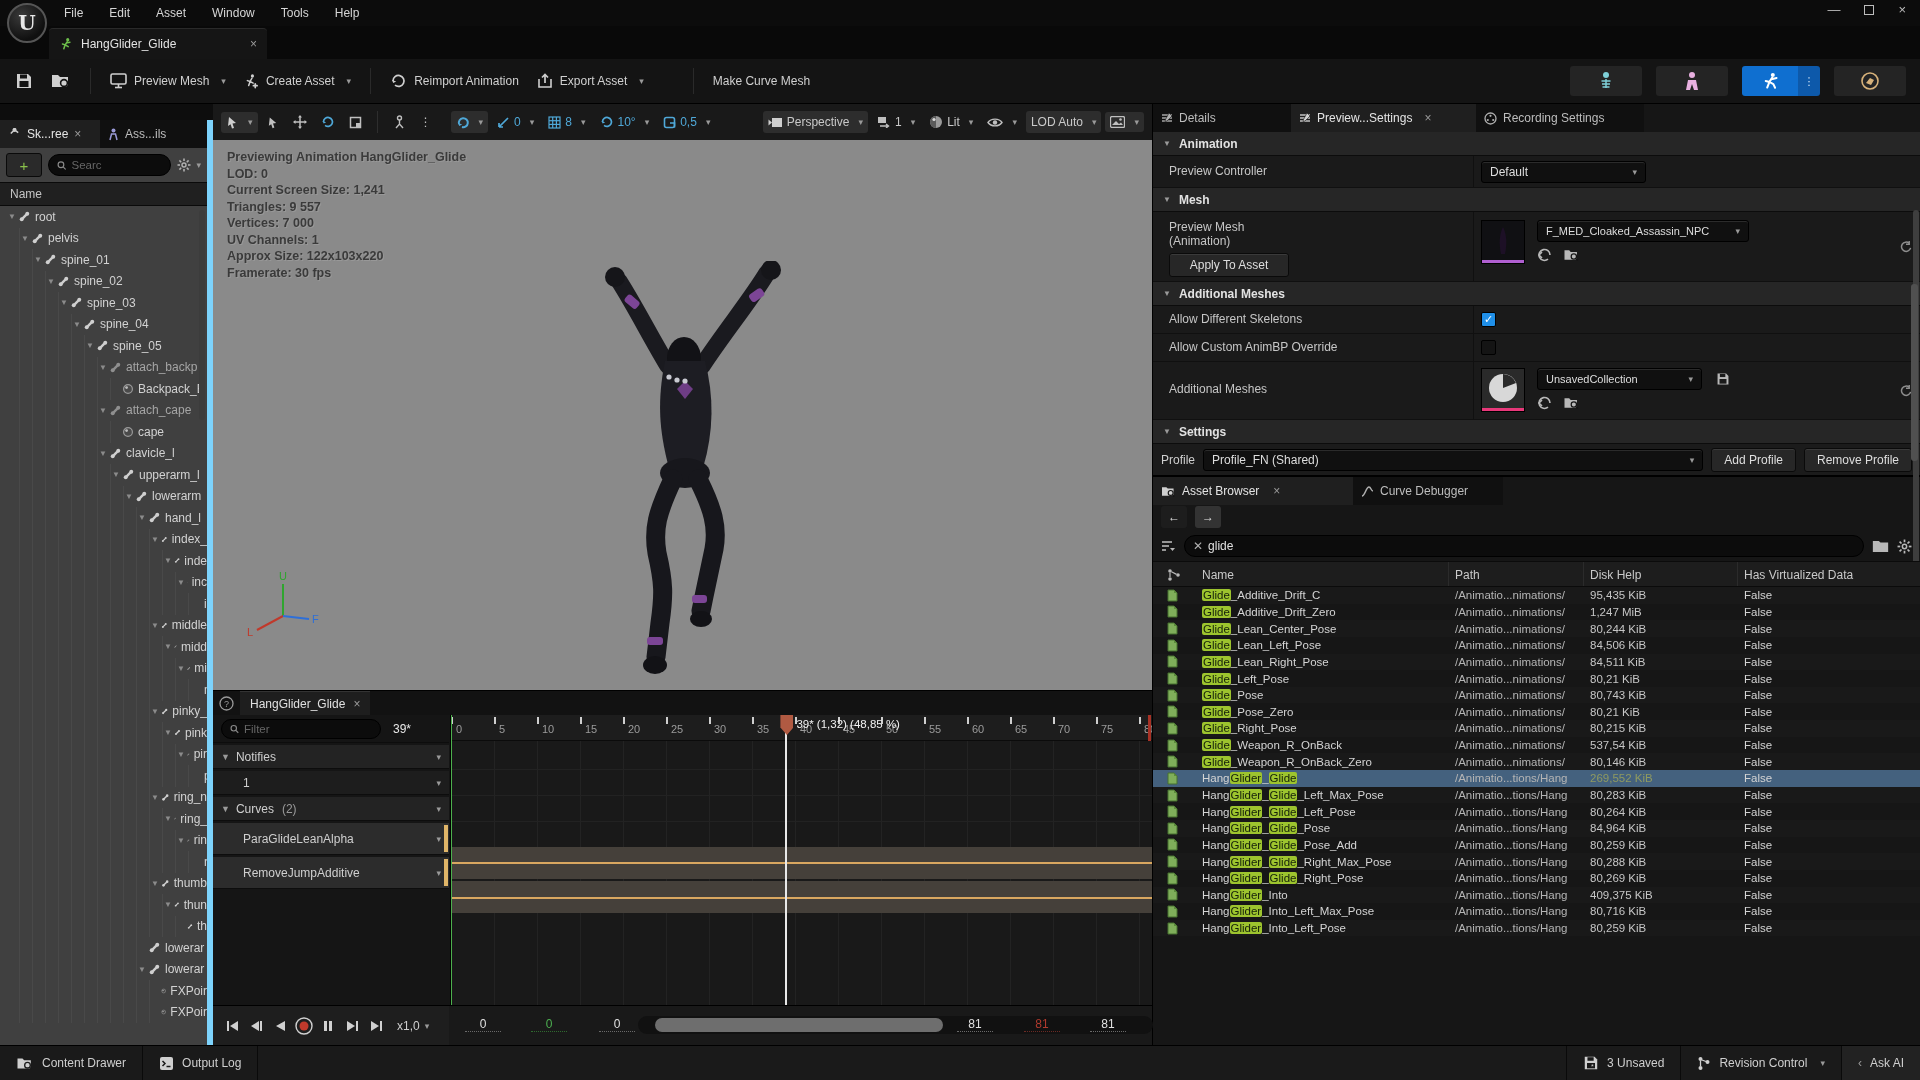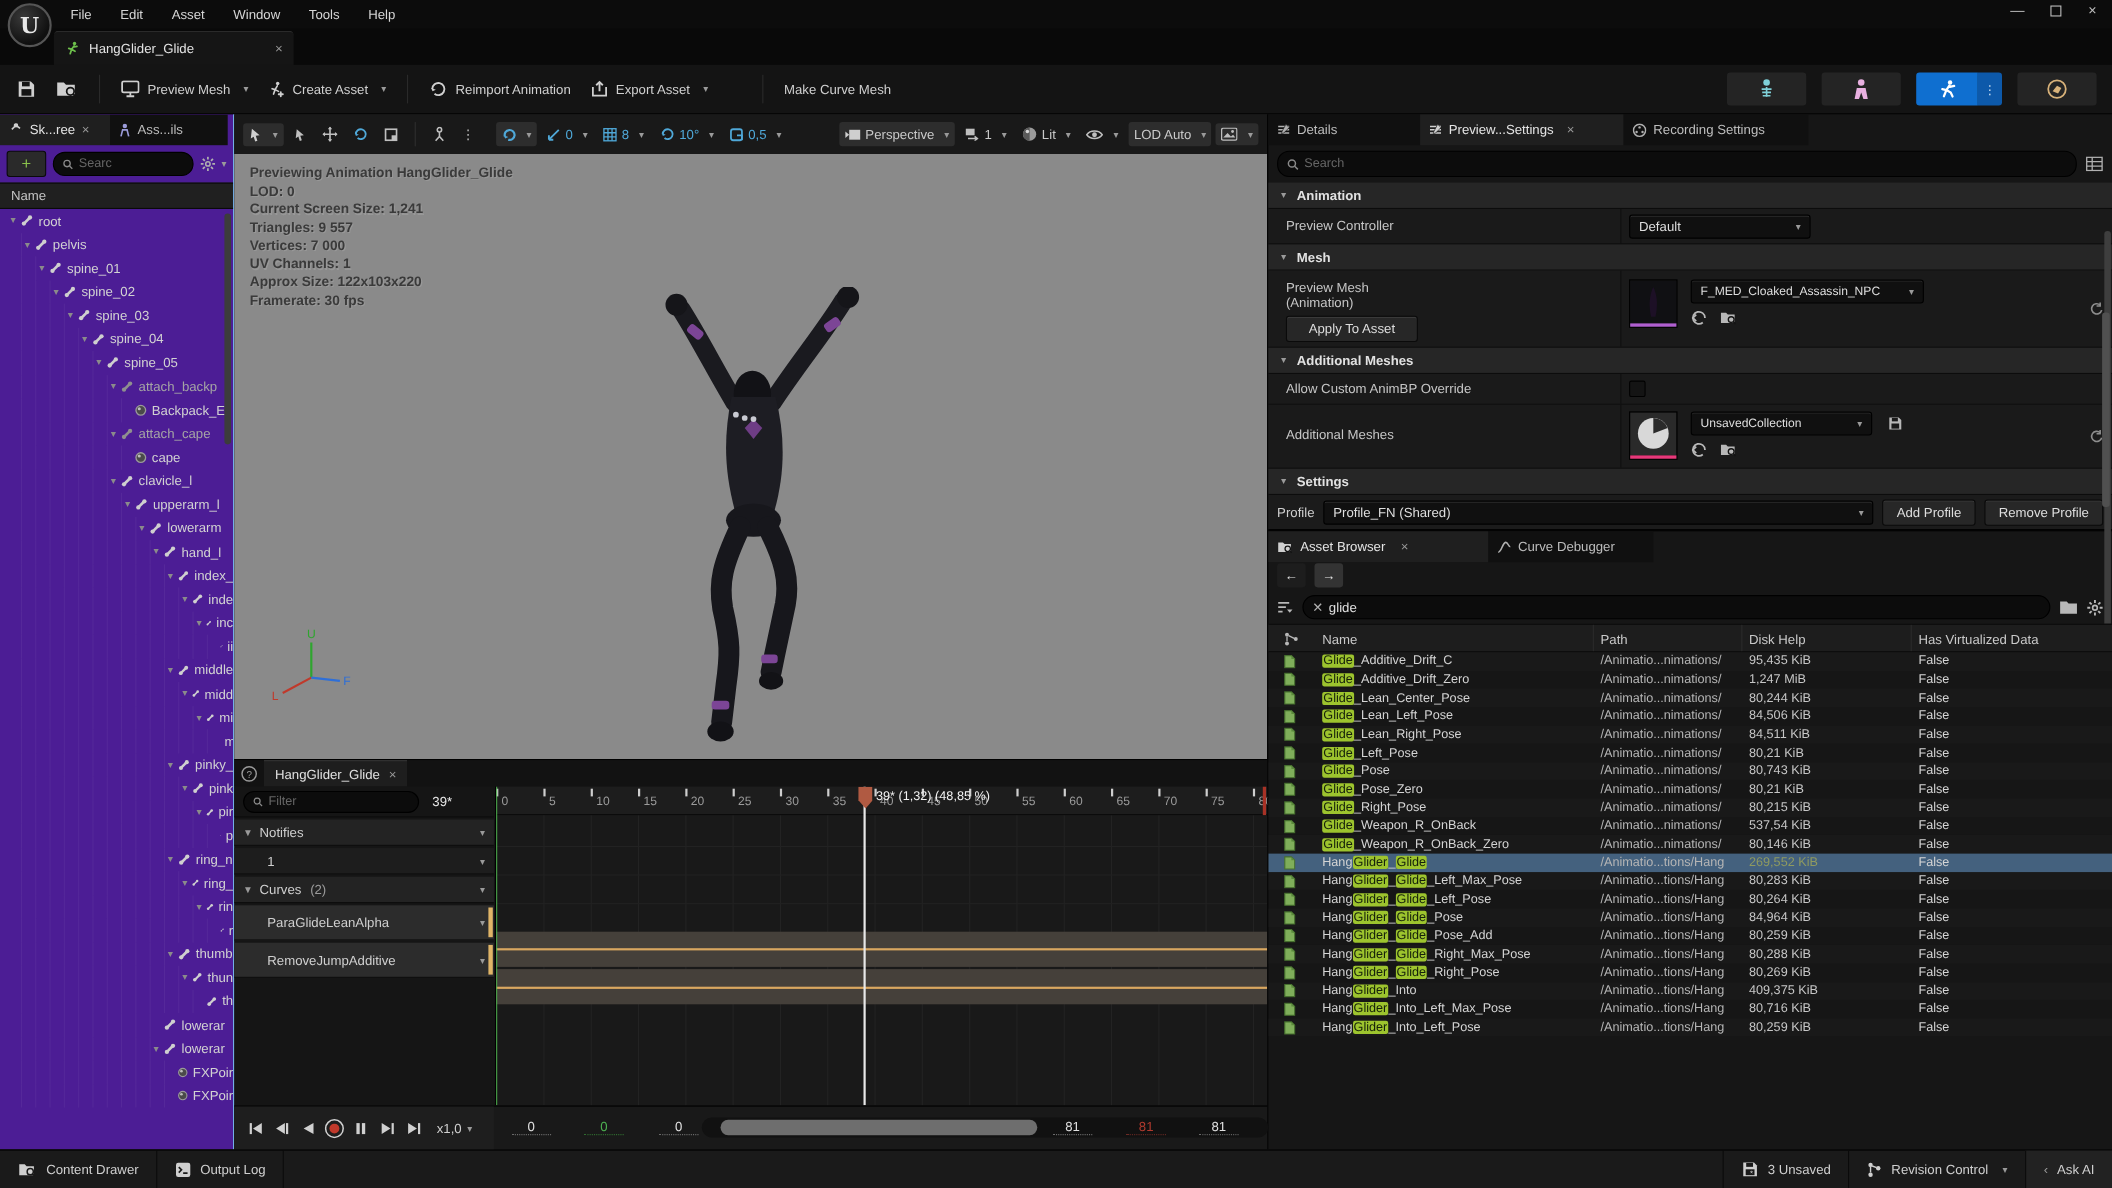--- a/index.html
+++ b/index.html
@@ -28,21 +28,21 @@
 
   #toolbar { position:absolute; left:0; top:59px; width:1920px; height:45px; background:#141414; border-bottom:1px solid #000;
              display:flex; align-items:center; }
   .tbtn { display:flex; align-items:center; gap:7px; color:#d0d0d0; padding:6px 9px; border-radius:3px; white-space:nowrap; }
   .tsep { width:1px; height:26px; background:#2a2a2a; margin:0 10px; }
   .mode-btn { width:72px; height:30px; border-radius:3px; background:#242424; display:flex; align-items:center; justify-content:center; }
   .mode-btn.active { background:#0f6fd0; border-radius:3px 0 0 3px; width:56px; }
   #mode-dots { width:22px; height:30px; background:#0d59aa; border-radius:0 3px 3px 0; color:#cfe2f5; display:flex; align-items:center; justify-content:center; font-size:11px; letter-spacing:0; }
 
   
-  #skeleton-panel { position:absolute; left:0; top:104px; width:213px; height:941px; background:#4c1d95; border-right:1px solid #7dd3fc; overflow:hidden; }
+  #skeleton-panel { position:absolute; left:0; top:120px; width:213px; height:941px; background:#404040; border-right:6px solid #7dd3fc; overflow:hidden; }
   .ptab { height:28px; display:flex; align-items:center; gap:6px; padding:0 8px; color:#bdbdbd; background:#101010; }
   .ptab.active { background:#1f1f1f; color:#e4e4e4; }
   #sk-tabs { display:flex; }
   #sk-tabs .ptab { flex:0 0 auto; }
   #sk-controls { height:34px; display:flex; align-items:center; gap:6px; padding:0 6px; }
   #add-btn { width:36px; height:24px; background:#2a2a2a; border:1px solid #0a0a0a; border-radius:3px; color:#8ac14b; font-size:15px; display:flex; align-items:center; justify-content:center; }
   .search { flex:1; height:22px; background:#0c0c0c; border:1px solid #000; border-radius:11px; display:flex; align-items:center; padding:0 8px; gap:5px; }
   .search input { background:transparent; border:0; outline:0; color:#d8d8d8; width:100%; font-family:"Liberation Sans",sans-serif; font-size:11.5px; }
   .search input::placeholder { color:#666; }
   #name-hdr { height:24px; background:#202020; border-top:1px solid #0a0a0a; border-bottom:1px solid #0a0a0a; display:flex; align-items:center; padding:0 10px; color:#c4c4c4; }
@@ -1269,37 +1269,20 @@
       <svg width="13" height="13" viewBox="0 0 13 13">
           <circle cx="6.5" cy="6.5" r="5.5" fill="none" stroke="#b0b0b0" stroke-width="1.3"></circle>
           <circle cx="6.5" cy="3.8" r="1.1" fill="#b0b0b0"></circle>
           <circle cx="3.8" cy="8" r="1.1" fill="#b0b0b0"></circle>
           <circle cx="9.2" cy="8" r="1.1" fill="#b0b0b0"></circle>
         </svg>
       <span>Recording Settings</span>
     </div>
   </div>
 
-  <div style="height:34px; display:flex; align-items:center; padding:0 8px; gap:8px;">
-    <div class="search" style="height:24px">
-      <svg width="11" height="11" viewBox="0 0 12 12">
-          <circle cx="5" cy="5" r="3.6" fill="none" stroke="#8a8a8a" stroke-width="1.5"></circle>
-          <line x1="7.8" y1="7.8" x2="11" y2="11" stroke="#8a8a8a" stroke-width="1.5"></line>
-        </svg>
-      <input placeholder="Search" style="">
-    </div>
-    <svg width="16" height="14" viewBox="0 0 16 14">
-        <g stroke="#b0b0b0" stroke-width="1.2" fill="none">
-          <rect x="1" y="1" width="14" height="12"></rect>
-          <line x1="6" y1="1" x2="6" y2="13"></line>
-          <line x1="1" y1="5" x2="15" y2="5"></line>
-          <line x1="1" y1="9" x2="15" y2="9"></line>
-        </g>
-      </svg>
-  </div>
 
   <div class="seccap">
       <span class="tri">▼</span>
       <span>Animation</span>
     </div>
   <div class="prow" style="height:32px">
     <div class="plabel">Preview Controller</div>
     <div class="vline"></div>
     <div class="pval" style="top:5px">
       <div class="drop" style="width:165px">
@@ -1351,20 +1334,27 @@
     <svg class="reset" width="13" height="13" viewBox="0 0 14 14">
         <path d="M11,3 a5,5 0 1 0 1.5,5" fill="none" stroke="#8d8d8d" stroke-width="1.6"></path>
         <path d="M11,0.5 v3.5 h-3.5" fill="none" stroke="#8d8d8d" stroke-width="1.6"></path>
       </svg>
   </div>
 
   <div class="seccap">
       <span class="tri">▼</span>
       <span>Additional Meshes</span>
     </div>
+  <div class="prow" style="height:28px">
+    <div class="plabel" style="padding-top:6px">Allow Different Skeletons</div>
+    <div class="vline"></div>
+    <div class="pval" style="top:6px">
+        <div class="checkbox on">✓</div>
+      </div>
+  </div>
   <div class="prow" style="height:28px">
     <div class="plabel" style="padding-top:6px">Allow Custom AnimBP Override</div>
     <div class="vline"></div>
     <div class="pval" style="top:6px">
         <div class="checkbox"></div>
       </div>
   </div>
   <div class="prow" style="height:58px">
     <div class="plabel" style="padding-top:20px">Additional Meshes</div>
     <div class="vline"></div>

